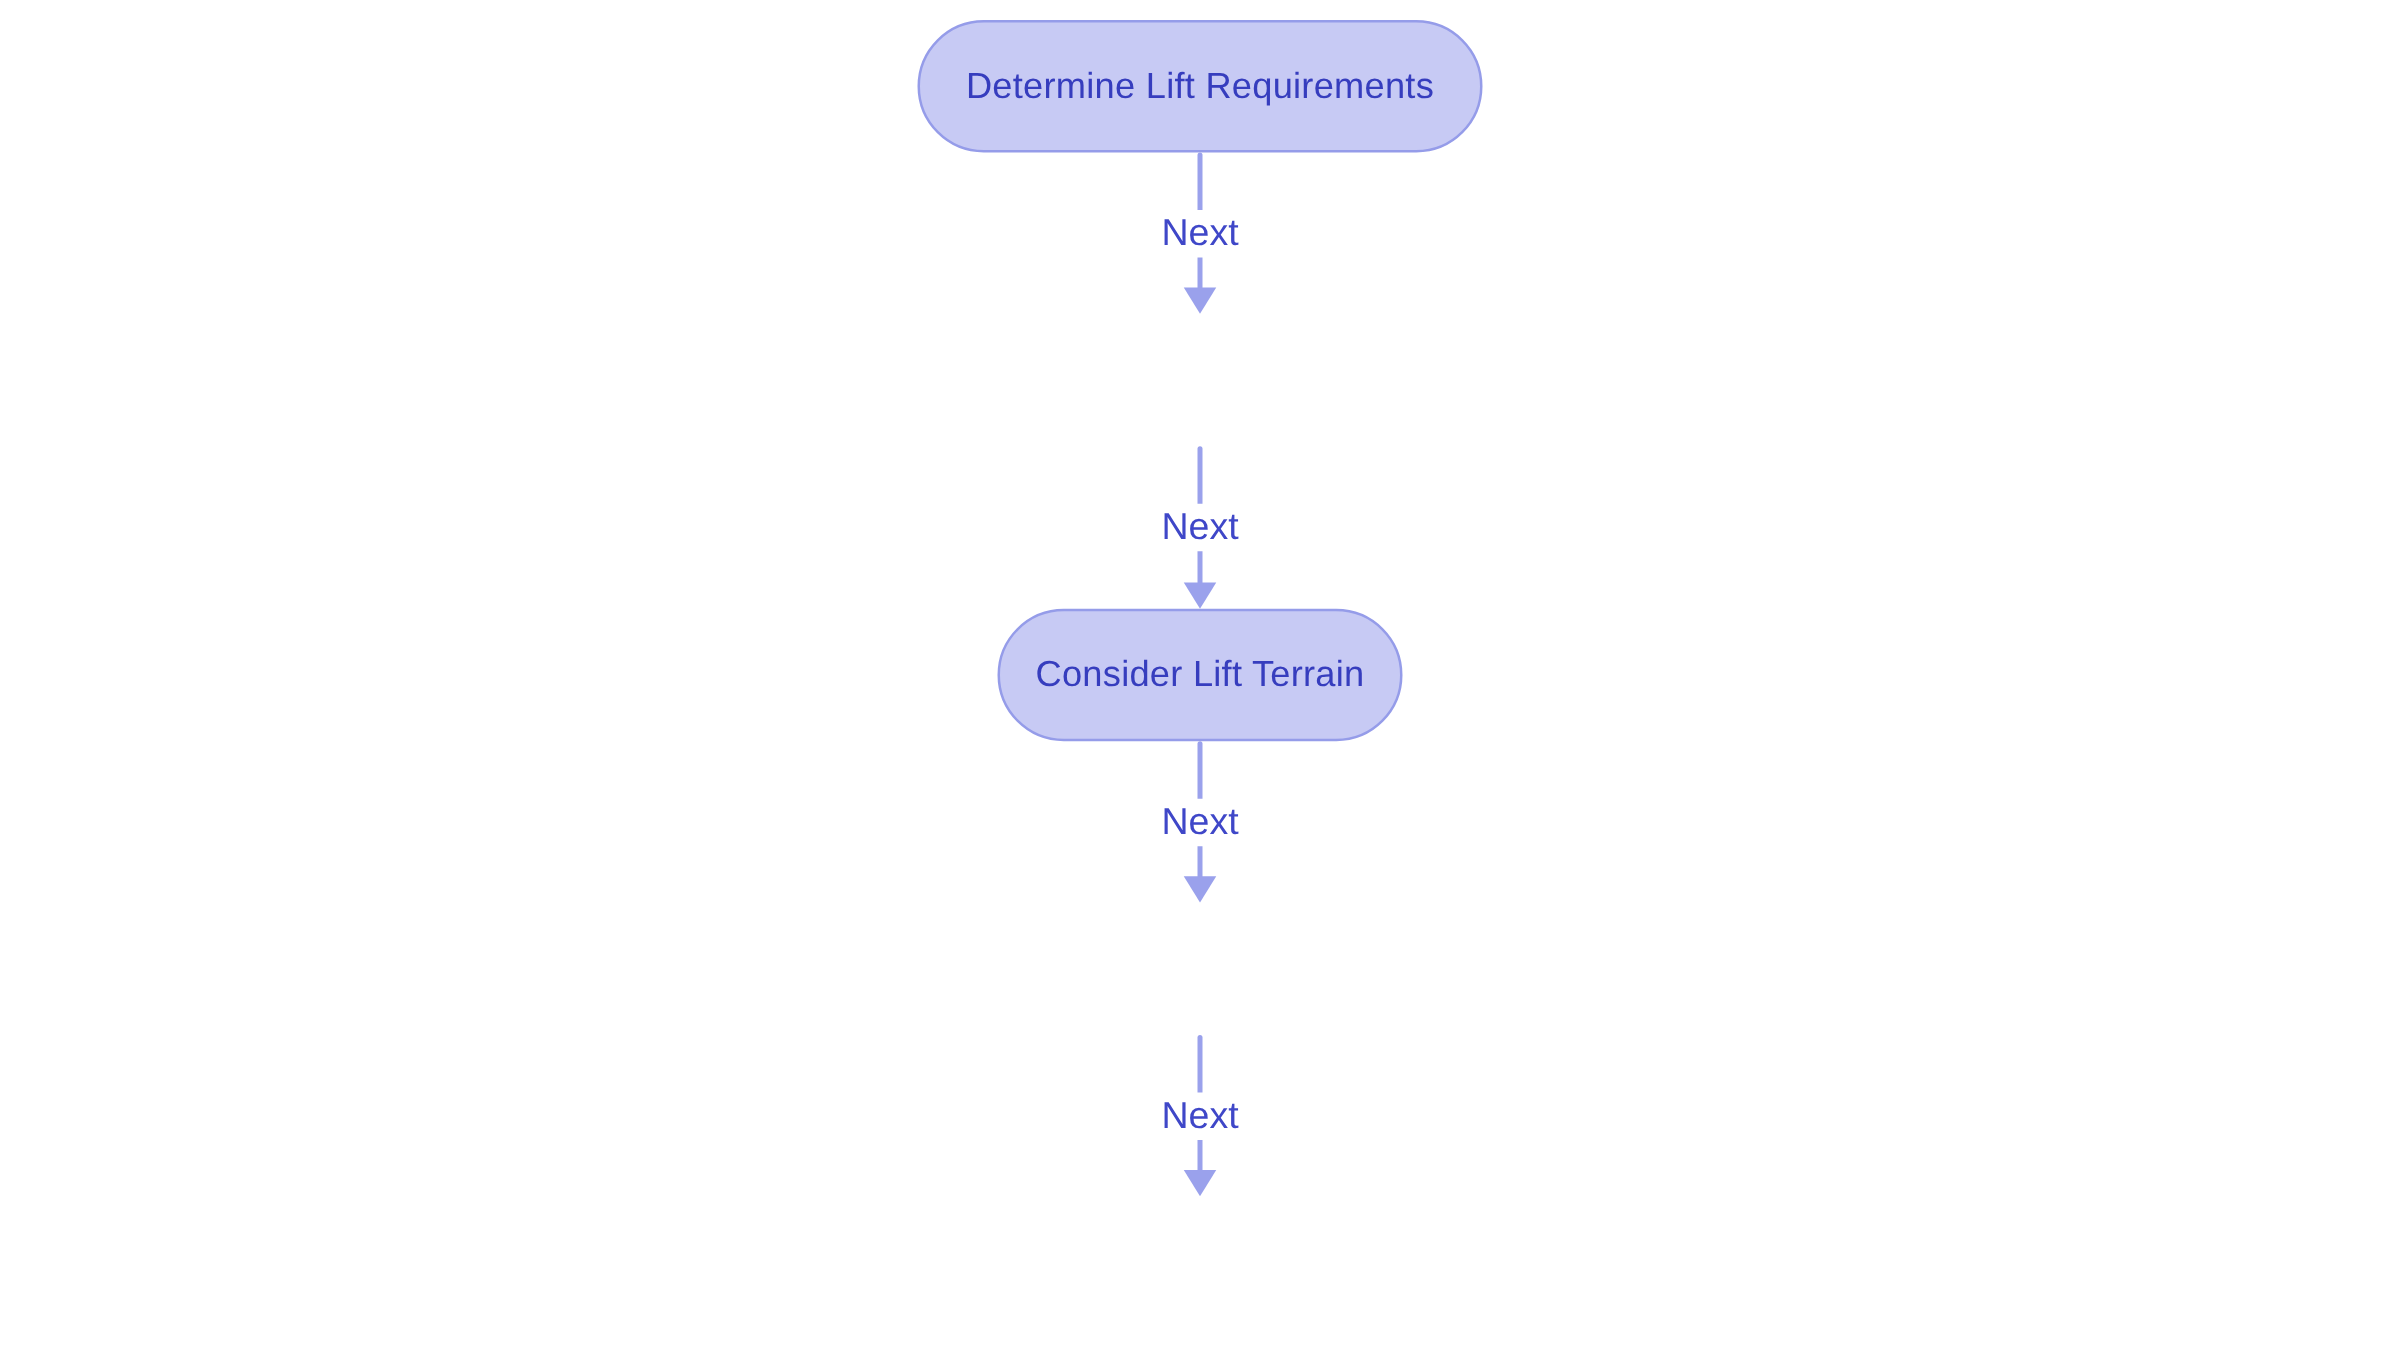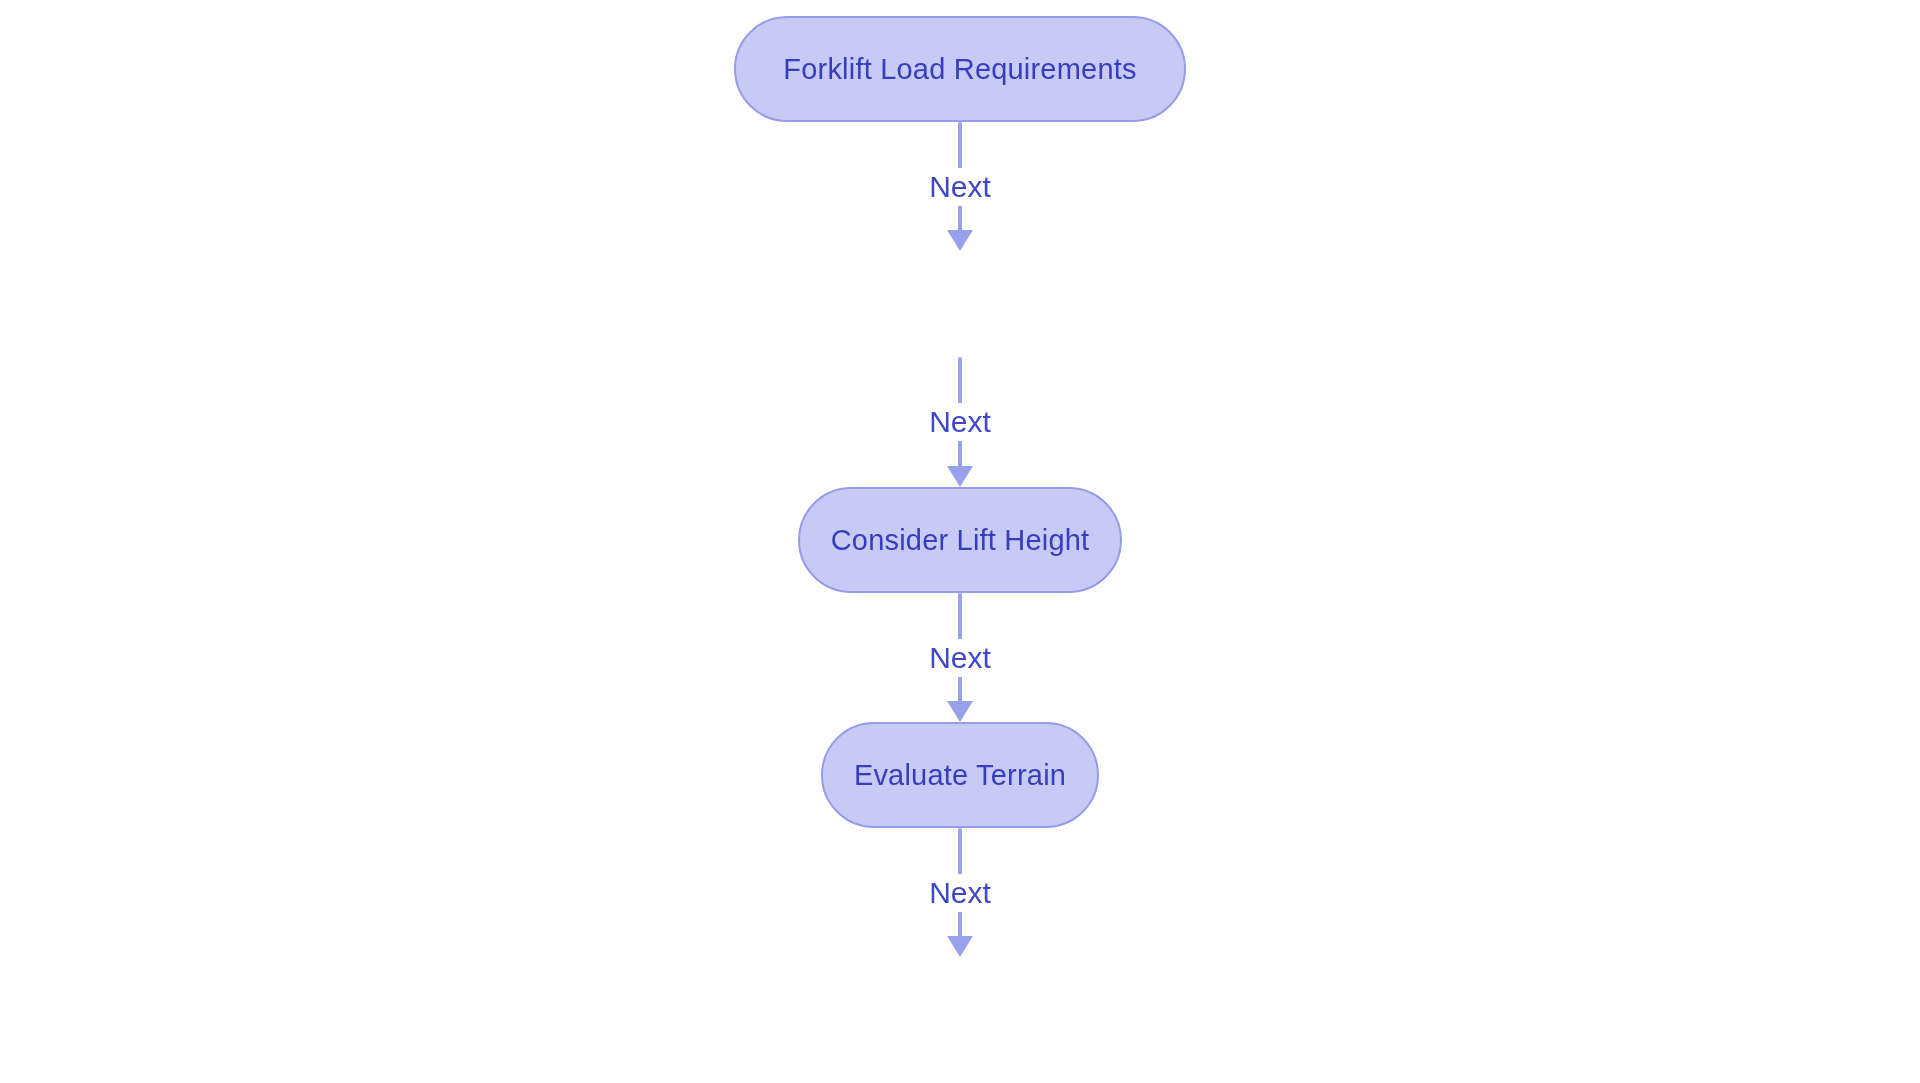--- a/index.html
+++ b/index.html
@@ -76,49 +76,46 @@
     font-size: 30px;
     white-space: nowrap;
   }
 </style>
 </head>
 <body>
 
 <div class="canvas">
 
   <div class="node" style="left:734px; top:16px; width:452px;">
-    <span class="node-label">Forklift Load Requirements</span>
+    <span class="node-label">Determine Lift Requirements</span>
   </div>
 
   <div class="edge" style="top:122px; height:129px;">
     <span class="edge-line"></span>
     <span class="arrowhead"></span>
     <span class="edge-label">Next</span>
   </div>
 
 
   <div class="edge" style="top:357px; height:130px;">
     <span class="edge-line"></span>
     <span class="arrowhead"></span>
     <span class="edge-label">Next</span>
   </div>
 
   <div class="node" style="left:798px; top:487px; width:324px;">
-    <span class="node-label">Consider Lift Height</span>
+    <span class="node-label">Consider Lift Terrain</span>
   </div>
 
   <div class="edge" style="top:593px; height:129px;">
     <span class="edge-line"></span>
     <span class="arrowhead"></span>
     <span class="edge-label">Next</span>
   </div>
 
-  <div class="node" style="left:821px; top:722px; width:278px;">
-    <span class="node-label">Evaluate Terrain</span>
-  </div>
 
   <div class="edge" style="top:828px; height:129px;">
     <span class="edge-line"></span>
     <span class="arrowhead"></span>
     <span class="edge-label">Next</span>
   </div>
 
 
 </div>
 

